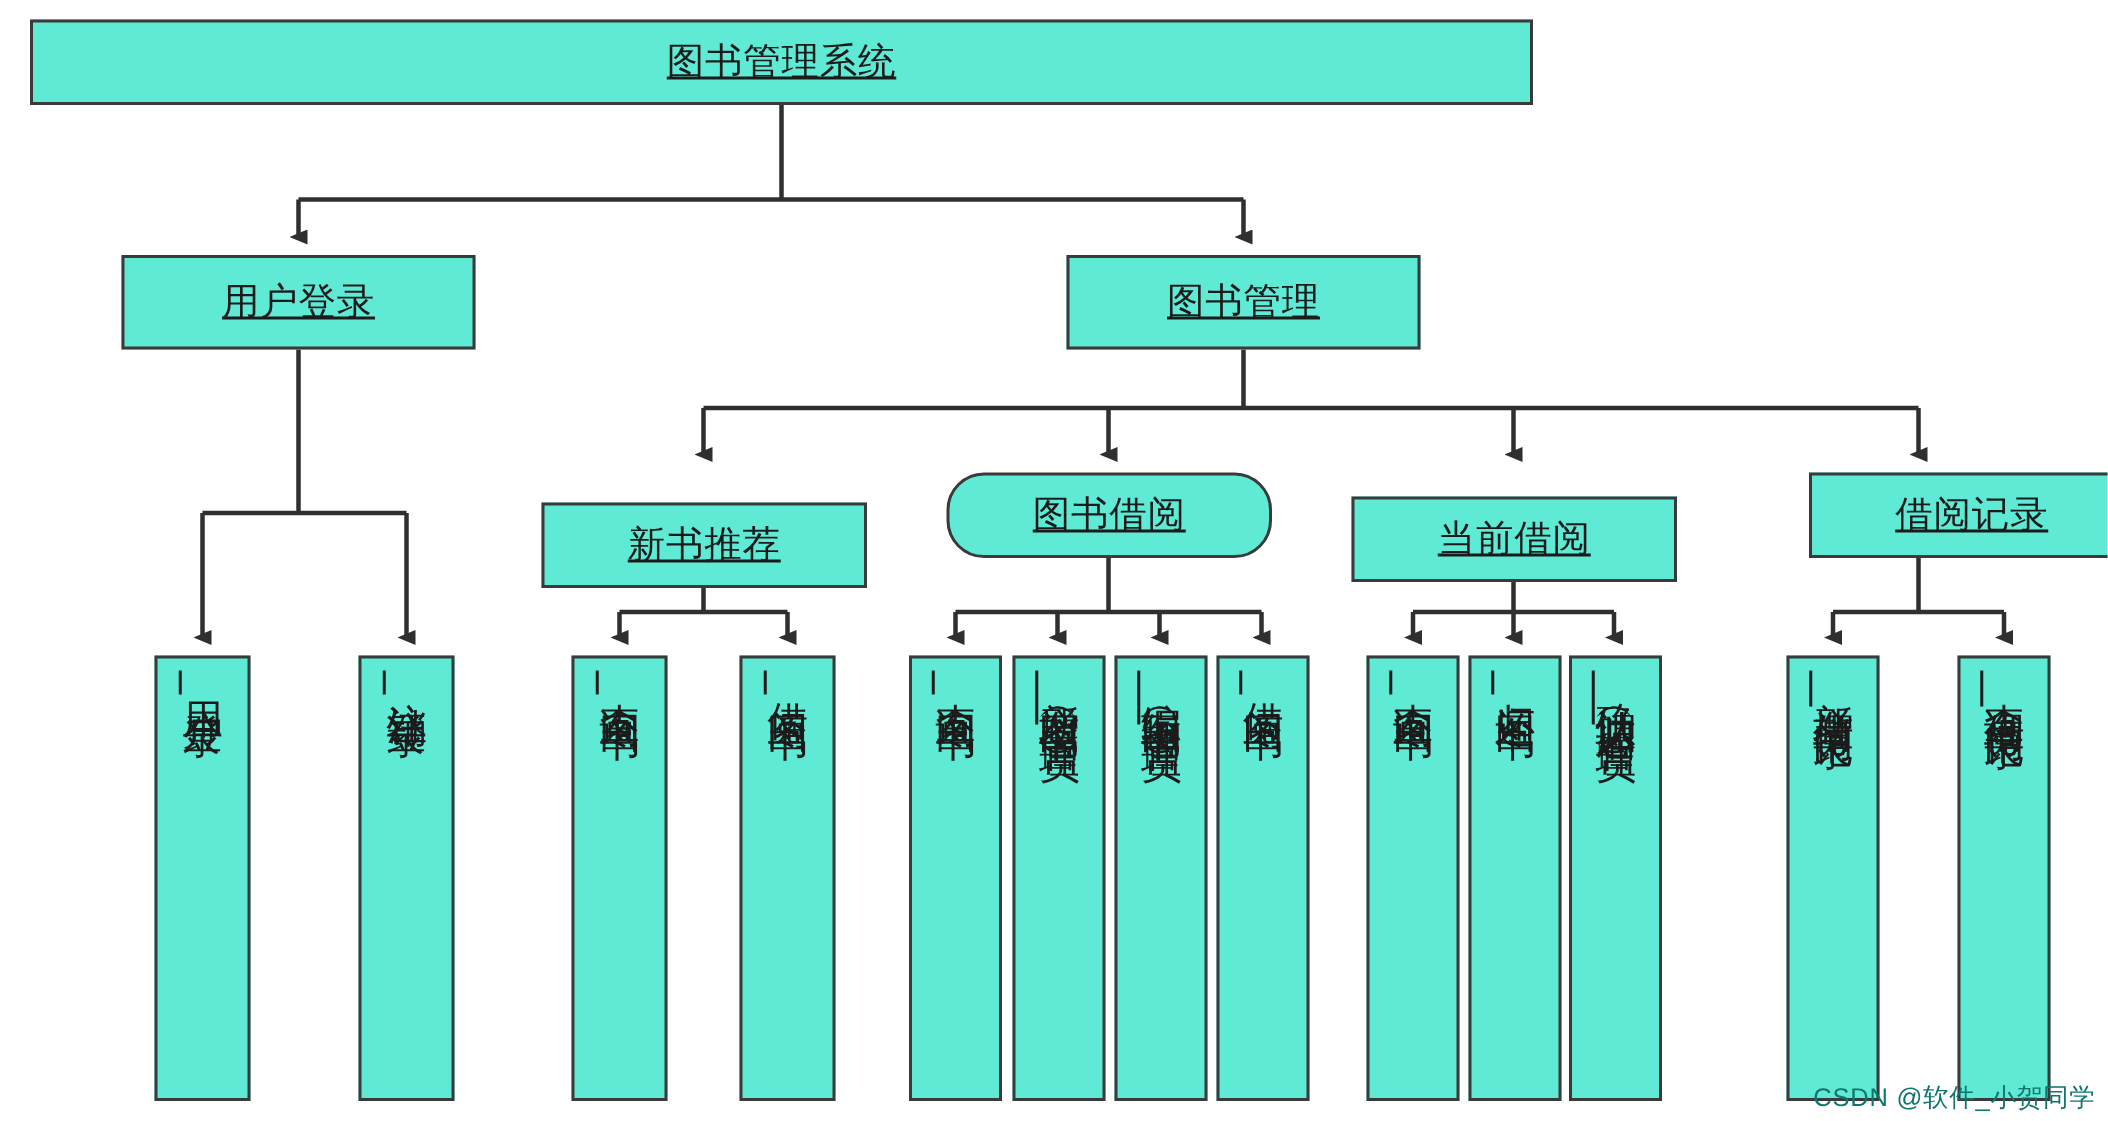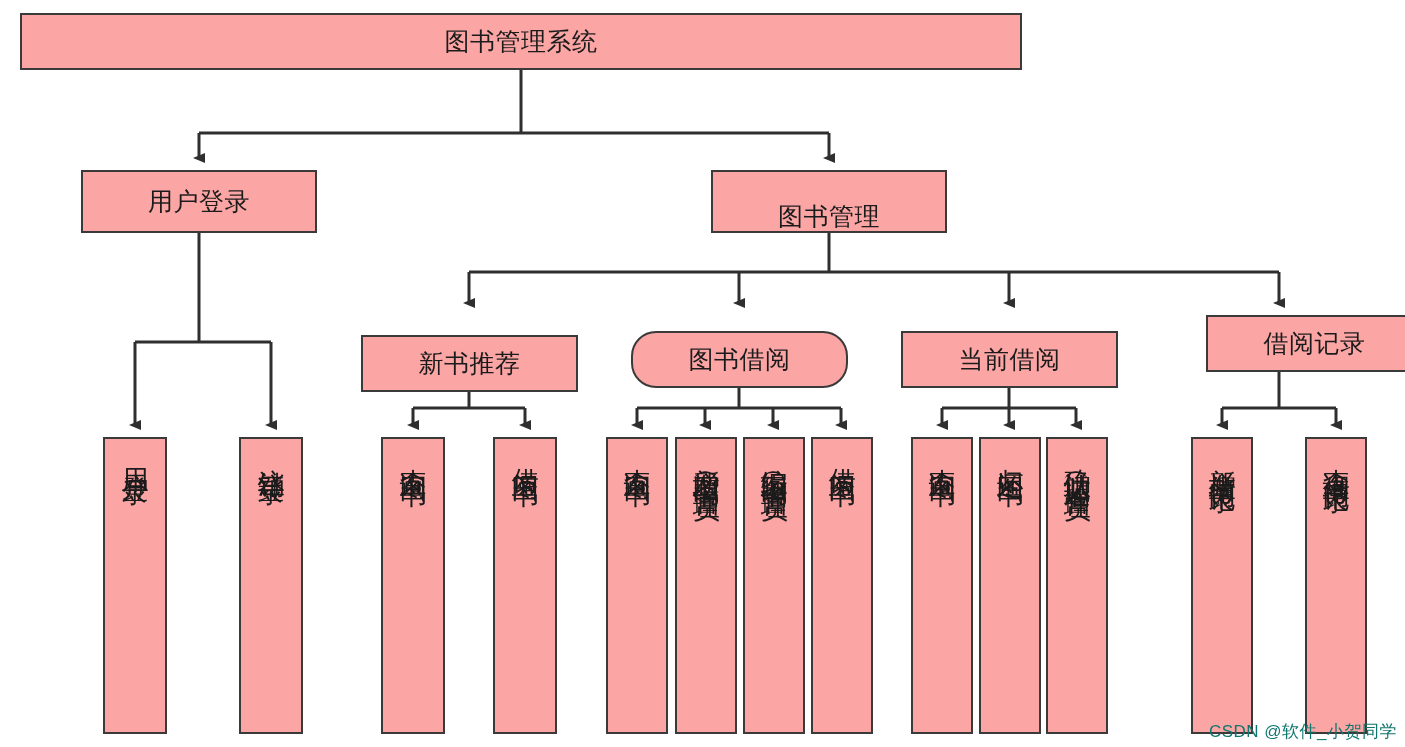--- a/index.html
+++ b/index.html
@@ -8,26 +8,27 @@
     background:#ffffff;
     font-family:"Liberation Sans","DejaVu Sans",sans-serif;
     overflow:hidden;
   }
   #stage{position:relative;width:1405px;height:747px;}
   svg.wires{position:absolute;left:0;top:0;width:1405px;height:747px;}
 
   .node{
     position:absolute;
     box-sizing:border-box;
-    background:#fca5a5;
+    background:#5eead4;
     border:2.5px solid #3a3a3a;
     display:flex;
     align-items:center;
     justify-content:center;
     color:#1b1b1b;
+    text-decoration:underline;
   }
   .node .lbl{
     display:block;
     text-align:center;
     line-height:1.18;
     letter-spacing:0.5px;
   }
   .node.horiz .lbl{
     font-size:25px;
     white-space:nowrap;
@@ -116,28 +117,28 @@
     </g>
   </svg>
 
   <div class="node horiz root" style="left:20px;top:13px;width:1002px;height:57px;">
     <span class="lbl">图书管理系统</span>
   </div>
 
   <div class="node horiz" style="left:81px;top:170px;width:236px;height:63px;">
     <span class="lbl">用户登录</span>
   </div>
-  <div class="node horiz" style="left:711px;top:170px;width:236px;height:63px;align-items:flex-end;">
+  <div class="node horiz" style="left:711px;top:170px;width:236px;height:63px;">
     <span class="lbl">图书管理</span>
   </div>
 
   <div class="node horiz" style="left:361px;top:315px;width:217px;height:57px;margin-top:20px;">
     <span class="lbl">新书推荐</span>
   </div>
-  <div class="node horiz" style="left:631px;top:331px;width:217px;height:57px;border-radius:25px;">
+  <div class="node horiz" style="left:631px;top:315px;width:217px;height:57px;border-radius:25px;">
     <span class="lbl">图书借阅</span>
   </div>
   <div class="node horiz" style="left:901px;top:331px;width:217px;height:57px;">
     <span class="lbl">当前借阅</span>
   </div>
   <div class="node horiz" style="left:1170px;top:315px;width:217px;height:57px;margin-left:36px;">
     <span class="lbl">借阅记录</span>
   </div>
 
   <div class="node vert" style="left:103px;top:437px;width:64px;height:297px;">

